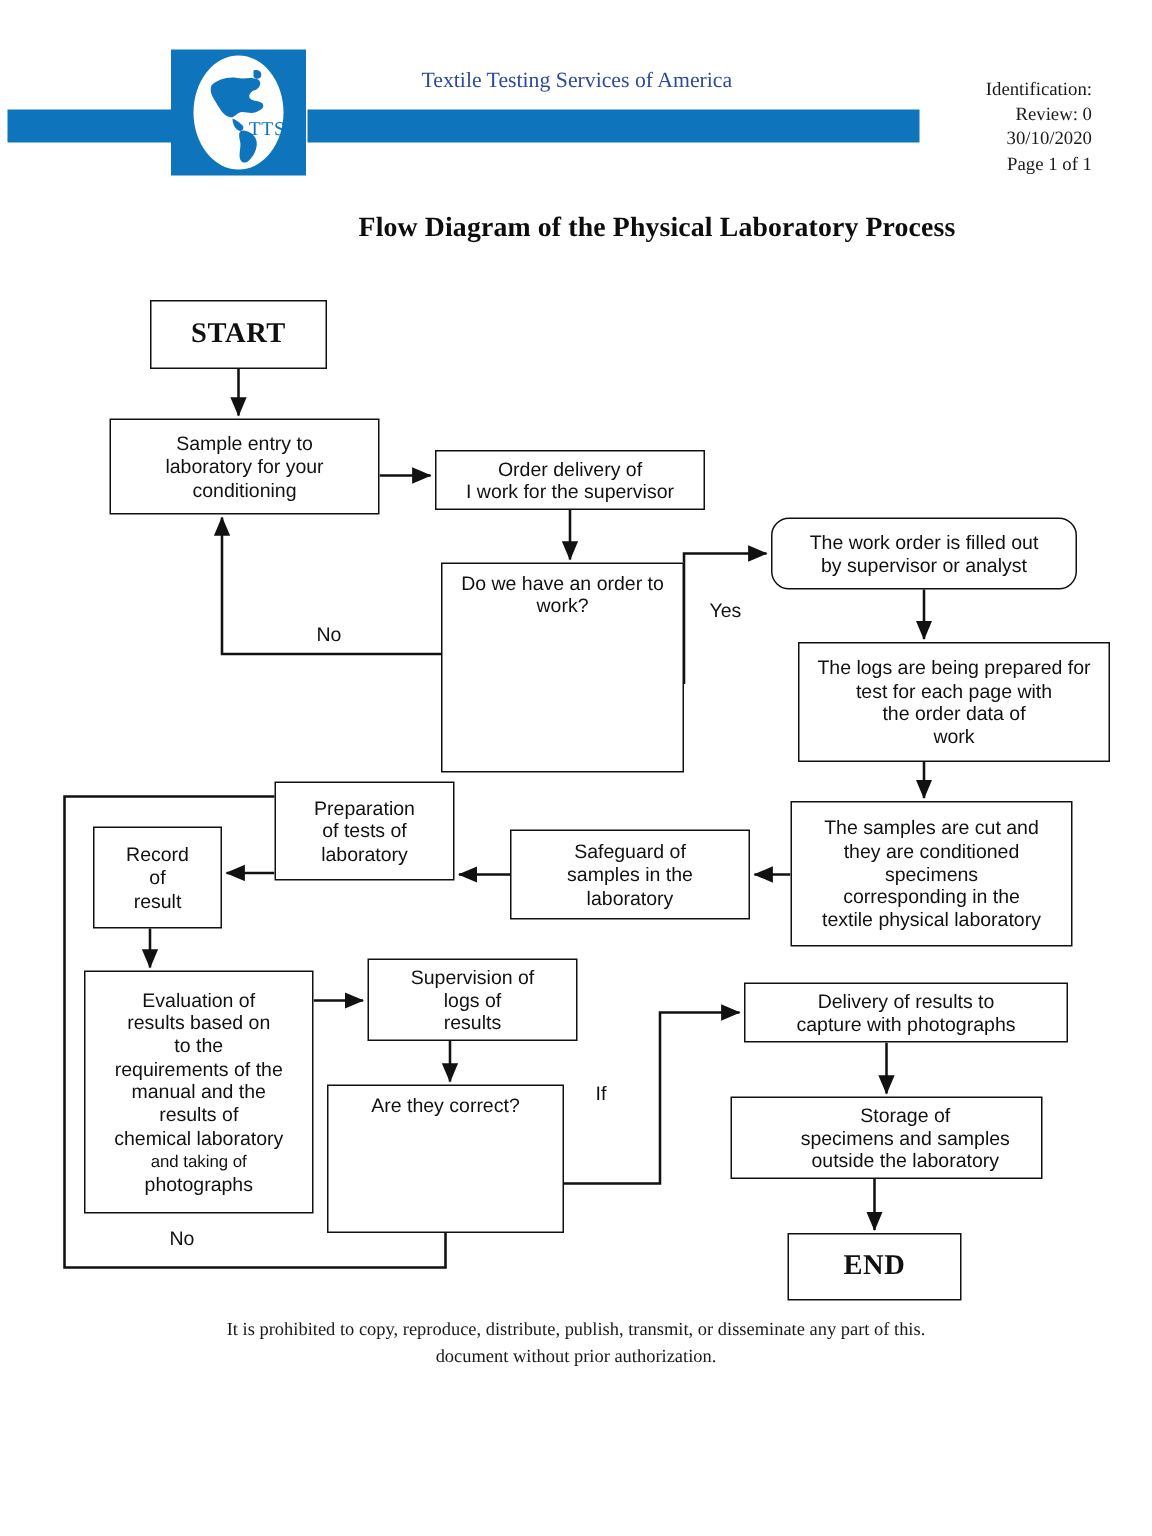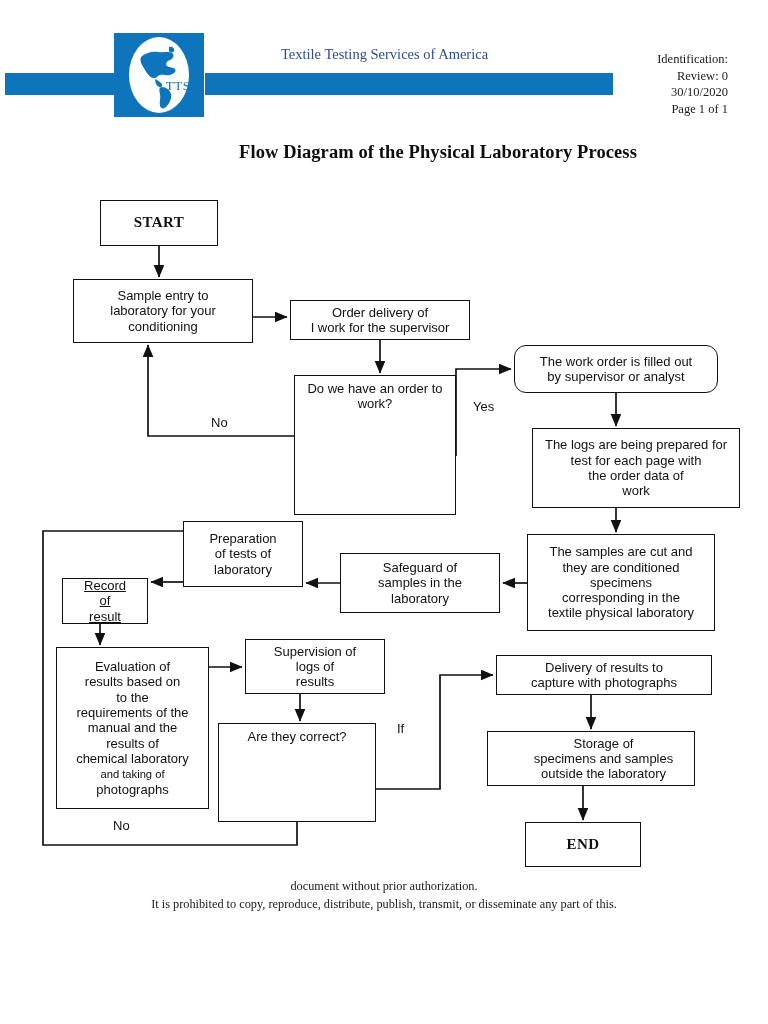--- a/index.html
+++ b/index.html
@@ -41,21 +41,21 @@
   
   .flow{position:absolute;left:0;top:0;width:768px;height:1024px;}
   .flow svg{position:absolute;left:0;top:0;}
 
   
   .node{position:absolute;box-sizing:border-box;border:1.6px solid #111;
         background:#fff;display:flex;align-items:center;justify-content:center;
         text-align:center;font-family:"Liberation Sans", sans-serif;
         font-size:13px;color:#111;line-height:1.18;padding:2px 3px;}
   .node.terminal{font-family:"Liberation Serif", serif;font-weight:bold;
-        font-size:15px;letter-spacing:.4px;}
+        font-size:19px;letter-spacing:.4px;}
   .node.decision{align-items:flex-start;padding-top:5px;}
   .node .sm{font-size:11.2px;}
   .edge-label{position:absolute;font-family:"Liberation Sans", sans-serif;
         font-size:13px;color:#111;}
 
   
   .footer{position:absolute;left:0;top:878px;width:768px;text-align:center;
           font-family:"Liberation Serif", serif;font-size:12.3px;color:#1a1a1a;
           line-height:1.45;}
   .footer div{padding:0 60px;}
@@ -176,21 +176,21 @@
     </div>
 
     <div class="node" style="left:340px;top:553px;width:160px;height:60px;">
       <span>Safeguard of<br>samples in the<br>laboratory</span>
     </div>
 
     <div class="node" style="left:183px;top:521px;width:120px;height:66px;">
       <span>Preparation<br>of tests of<br>laboratory</span>
     </div>
 
-    <div class="node" style="left:62px;top:578px;width:86px;height:46px;text-decoration:underline;">
+    <div class="node" style="left:62px;top:551px;width:86px;height:68px;">
       <span>Record<br>of<br>result</span>
     </div>
 
     <div class="node" style="left:56px;top:647px;width:153px;height:162px;">
       <span>Evaluation of<br>results based on<br>to the<br>requirements of the<br>manual and the<br>results of<br>chemical laboratory<br><span class="sm">and taking of</span><br>photographs</span>
     </div>
 
     <div class="node" style="left:245px;top:639px;width:140px;height:55px;">
       <span>Supervision of<br>logs of<br>results</span>
     </div>
@@ -211,17 +211,17 @@
       <span>END</span>
     </div>
 
     <div class="edge-label" style="left:211px;top:415px;">No</div>
     <div class="edge-label" style="left:473px;top:399px;">Yes</div>
     <div class="edge-label" style="left:397px;top:721px;">If</div>
     <div class="edge-label" style="left:113px;top:818px;">No</div>
   </div>
 
   <div class="footer">
+    <div>It is prohibited to copy, reproduce, distribute, publish, transmit, or disseminate any part of this.</div>
     <div>document without prior authorization.</div>
-    <div>It is prohibited to copy, reproduce, distribute, publish, transmit, or disseminate any part of this.</div>
   </div>
 
 </div>
 
 </body></html>

